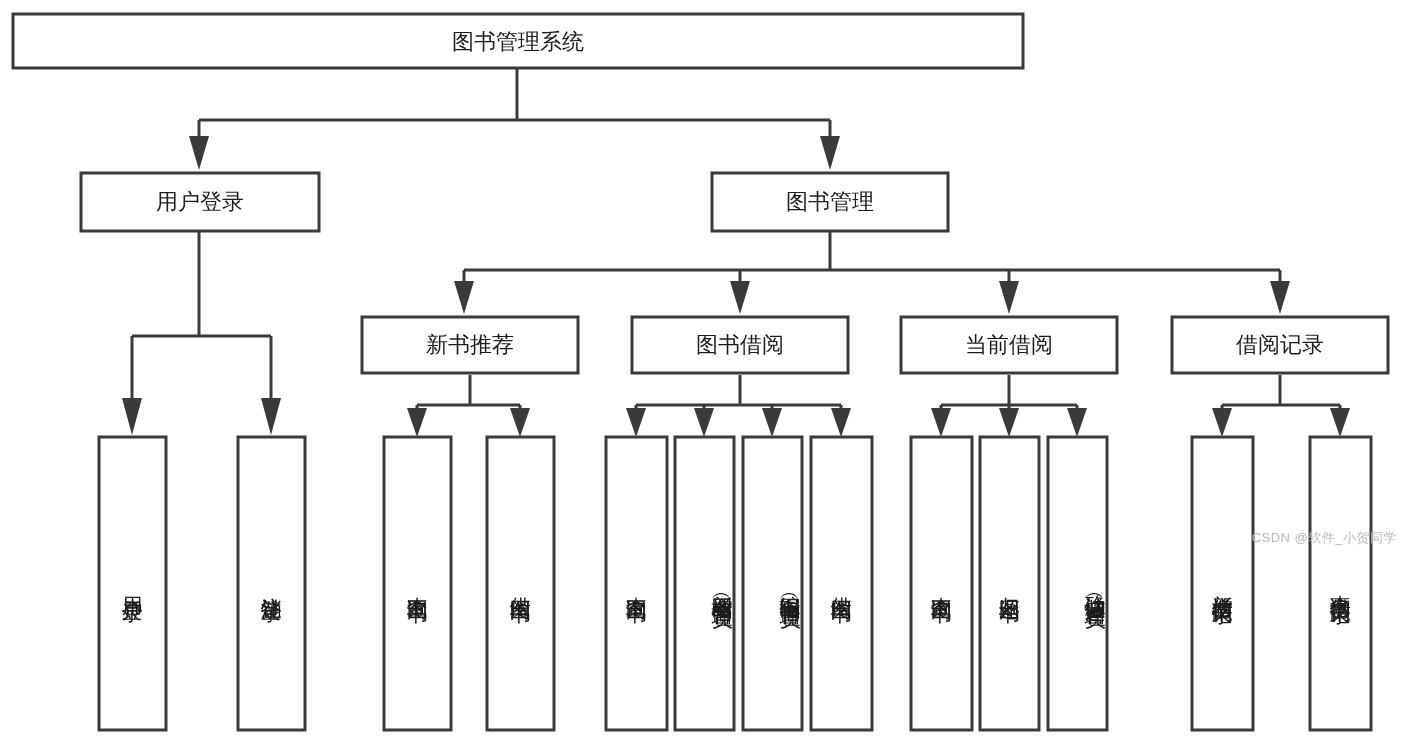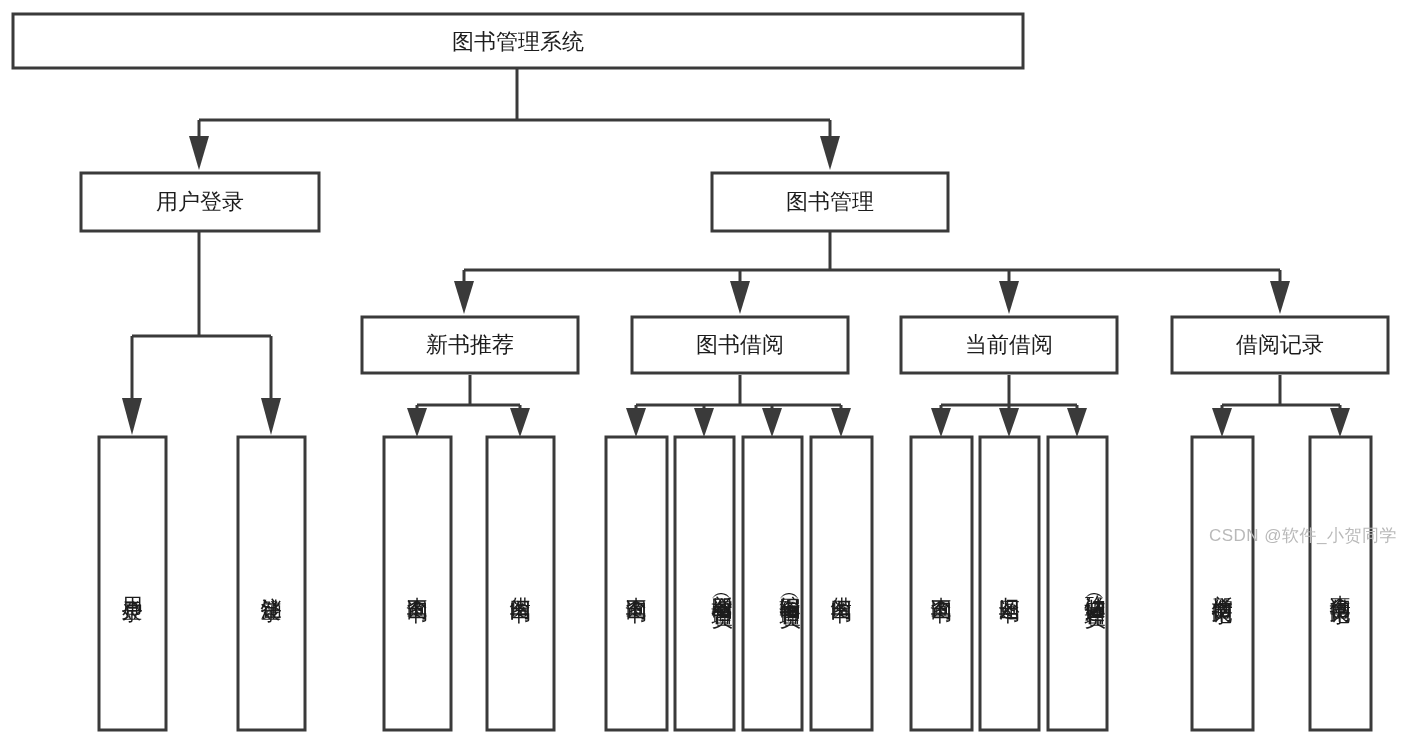--- a/index.html
+++ b/index.html
@@ -59,21 +59,21 @@
     color: #1c1c1c;
     text-align: center;
     white-space: nowrap;
     pointer-events: none;
   }
   .watermark {
     position: absolute;
     right: 8px;
     bottom: 6px;
     font-family: "Liberation Sans", "DejaVu Sans", sans-serif;
-    font-size: 17px;
+    font-size: 13px;
     color: #b9b9b9;
     white-space: nowrap;
     letter-spacing: 0.5px;
   }
 </style>
 </head>
 <body>
 
 <div id="diagram-root">
 

